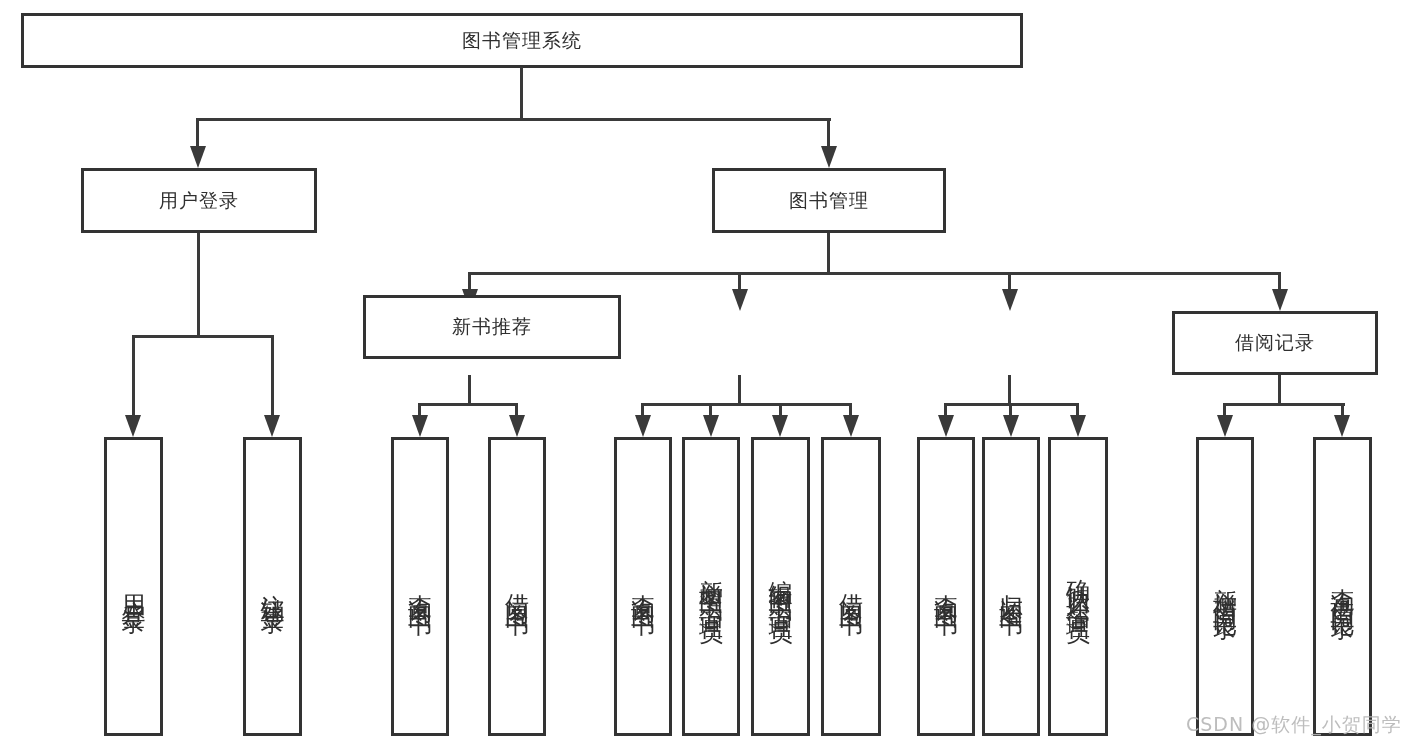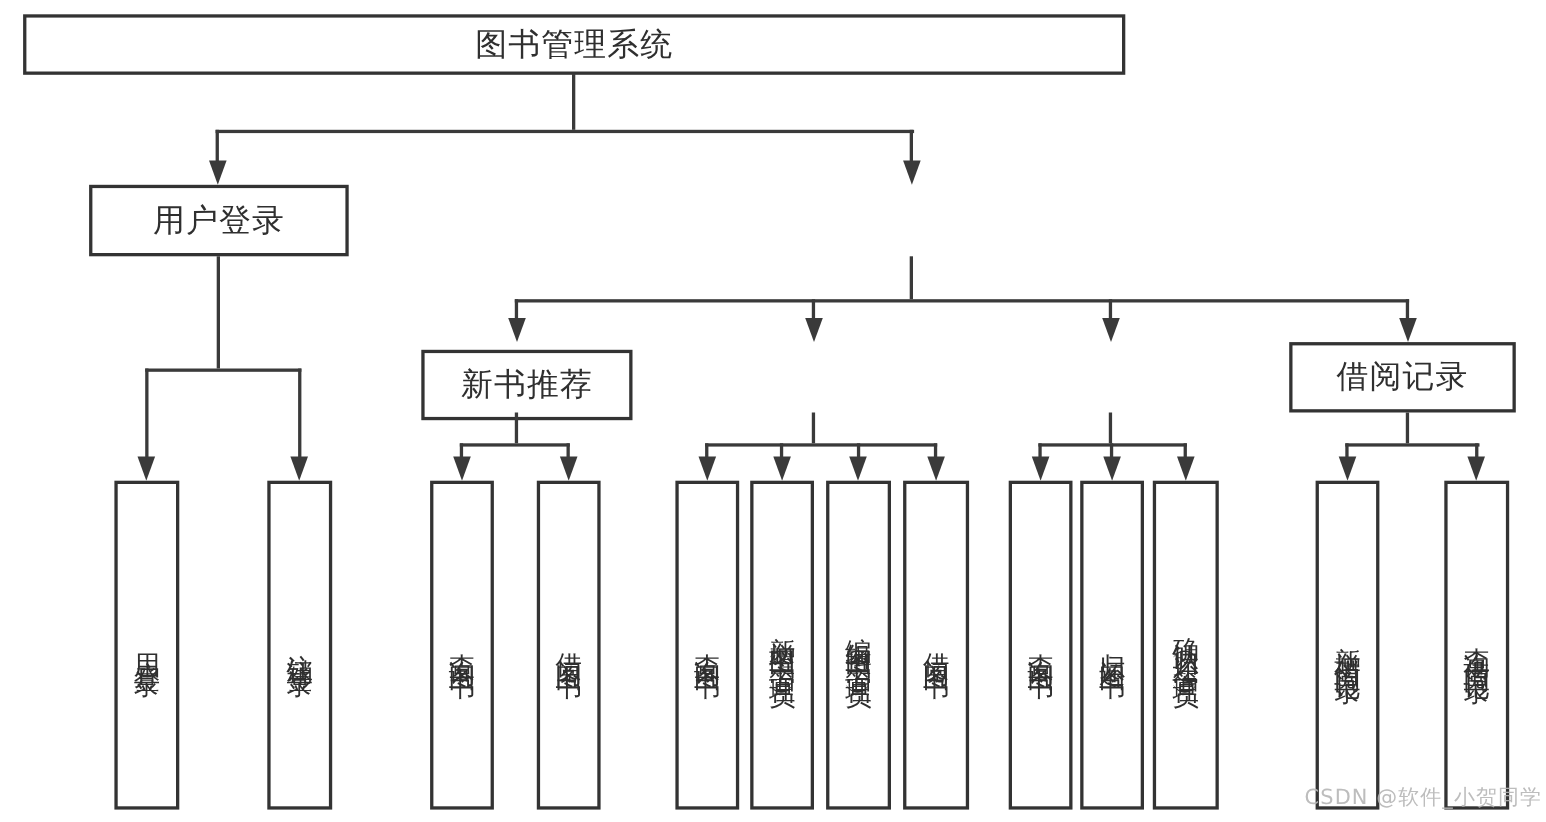--- a/index.html
+++ b/index.html
@@ -16,21 +16,21 @@
   }
   
   .node {
     position: absolute;
     box-sizing: border-box;
     background: #ffffff;
     border: 3px solid #333333;
     display: flex;
     align-items: center;
     justify-content: center;
-    font-size: 29px;
+    font-size: 19px;
     letter-spacing: 1px;
     color: #2f2f2f;
     white-space: nowrap;
   }
   .vnode {
     position: absolute;
     box-sizing: border-box;
     background: #ffffff;
     border: 3px solid #333333;
     display: flex;
@@ -83,40 +83,41 @@
   <div class="node" style="left:21px; top:13px; width:1002px; height:55px;">图书管理系统</div>
 
   <div class="vline" style="left:520px; top:67px; height:51px;"></div>
   <div class="hline" style="left:196px; top:118px; width:635px;"></div>
   <div class="vline" style="left:196px; top:118px; height:30px;"></div>
   <div class="arrow" style="left:190px; top:146px;"></div>
   <div class="vline" style="left:827px; top:118px; height:30px;"></div>
   <div class="arrow" style="left:821px; top:146px;"></div>
 
   <div class="node" style="left:81px; top:168px; width:236px; height:65px;">用户登录</div>
+  <div class="node" style="left:712px; top:168px; width:234px; height:65px;">图书管理</div>
 
   <div class="vline" style="left:197px; top:233px; height:102px;"></div>
   <div class="hline" style="left:132px; top:335px; width:142px;"></div>
   <div class="vline" style="left:132px; top:335px; height:82px;"></div>
   <div class="arrow" style="left:125px; top:415px;"></div>
   <div class="vline" style="left:271px; top:335px; height:82px;"></div>
   <div class="arrow" style="left:264px; top:415px;"></div>
 
   <div class="vline" style="left:827px; top:233px; height:39px;"></div>
   <div class="hline" style="left:468px; top:272px; width:813px;"></div>
   <div class="vline" style="left:468px; top:272px; height:20px;"></div>
   <div class="arrow" style="left:462px; top:289px;"></div>
   <div class="vline" style="left:738px; top:272px; height:20px;"></div>
   <div class="arrow" style="left:732px; top:289px;"></div>
   <div class="vline" style="left:1008px; top:272px; height:20px;"></div>
   <div class="arrow" style="left:1002px; top:289px;"></div>
   <div class="vline" style="left:1278px; top:272px; height:20px;"></div>
   <div class="arrow" style="left:1272px; top:289px;"></div>
 
-  <div class="node" style="left:363px; top:318px; width:192px; height:64px;margin-left:20px;">新书推荐</div>
+  <div class="node" style="left:363px; top:295px; width:258px; height:64px;">新书推荐</div>
   <div class="node" style="left:1172px; top:311px; width:206px; height:64px;">借阅记录</div>
 
   <div class="vline" style="left:468px; top:375px; height:28px;"></div>
   <div class="vline" style="left:738px; top:375px; height:28px;"></div>
   <div class="vline" style="left:1008px; top:375px; height:28px;"></div>
   <div class="vline" style="left:1278px; top:375px; height:28px;"></div>
 
   <div class="hline" style="left:418px; top:403px; width:100px;"></div>
   <div class="hline" style="left:641px; top:403px; width:211px;"></div>
   <div class="hline" style="left:944px; top:403px; width:135px;"></div>

